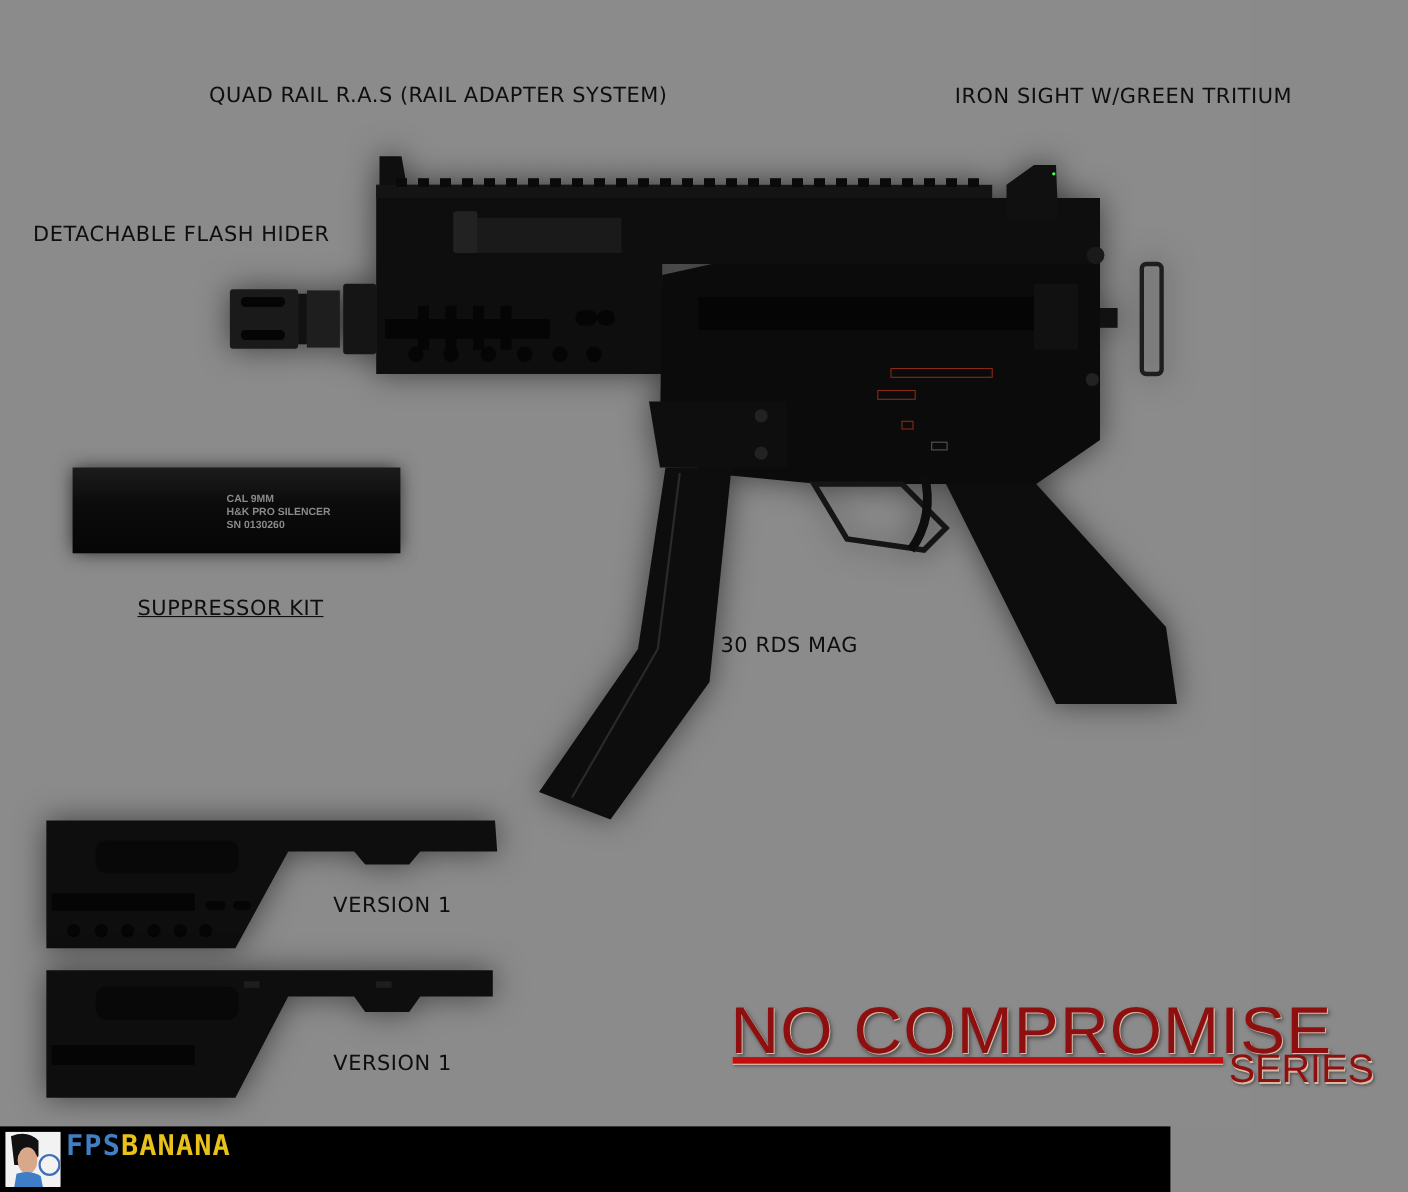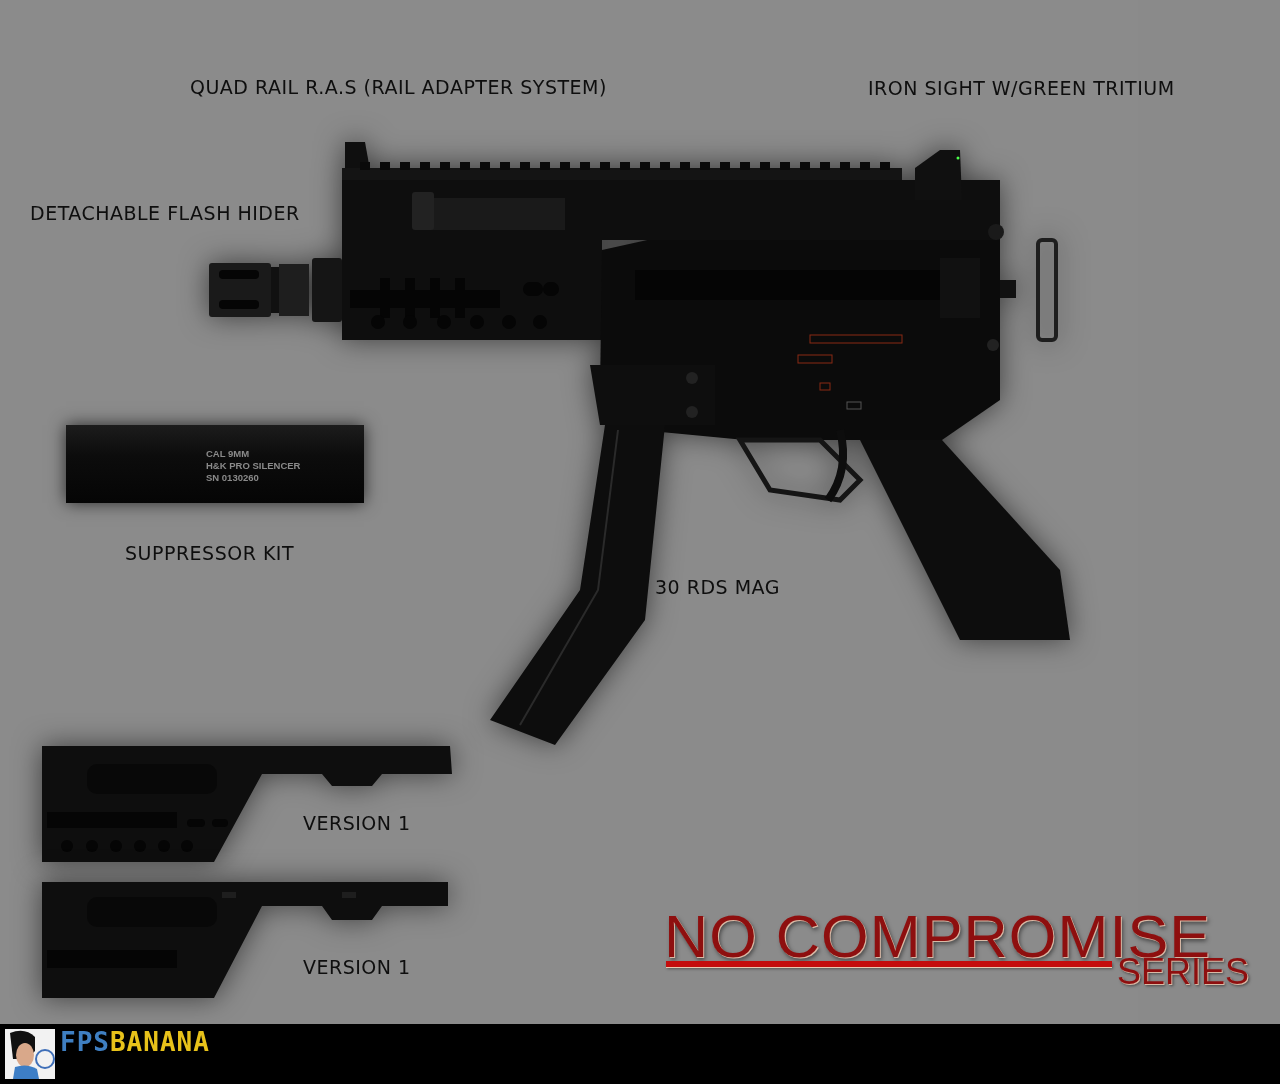--- a/index.html
+++ b/index.html
@@ -8,35 +8,35 @@
   .label { position:absolute; color:#0e0e0e; font-family:"DejaVu Sans", sans-serif; font-size:19px; letter-spacing:0.5px; white-space:nowrap; }
   .part { position:absolute; }
   svg { display:block; }
   .shadow { filter: drop-shadow(0 0 14px rgba(0,0,0,0.55)); }
   .suppressor { position:absolute; left:66px; top:425px; width:298px; height:78px; background:linear-gradient(#1c1c1c,#0c0c0c 40%,#050505); box-shadow:0 0 16px rgba(0,0,0,0.7); }
   .suppressor .engrave { position:absolute; left:140px; top:23px; color:#8a8a8a; font-family:"Liberation Sans", sans-serif; font-size:9.5px; line-height:12px; font-weight:bold; }
   .brand { position:absolute; left:662px; top:900px; width:580px; height:100px;text-align:right; }
   .brand .title { position:absolute; left:2px; top:2px; font-family:"Liberation Sans", sans-serif; font-size:60px; color:#8e0f0f; letter-spacing:1px; text-shadow:1px 1px 0 #d9b9a5, 2px 3px 4px rgba(0,0,0,0.5); white-space:nowrap; transform:scaleX(1.02); transform-origin:left; }
   .brand .underline { position:absolute; left:4px; top:61px; width:446px; height:6px; background:#c40d0d; box-shadow:0 1px 0 #e8c8b0, 1px 2px 3px rgba(0,0,0,0.4); }
   .brand .series { position:absolute; left:455px; top:51px; font-family:"Liberation Sans", sans-serif; font-size:36px; color:#8e0f0f; text-shadow:1px 1px 0 #d9b9a5, 2px 2px 3px rgba(0,0,0,0.5); white-space:nowrap; }
-  .footer { position:absolute; left:0; top:1024px; width:1280px; height:60px; background:#000; }
+  .footer { position:absolute; left:0; top:1024px; width:1064px; height:60px; background:#000; }
   .avatar { position:absolute; left:5px; top:5px; width:50px; height:50px; background:#f4f4f4; overflow:hidden; }
   .logo { position:absolute; left:60px; top:3px; font-family:"DejaVu Sans Mono", monospace; font-size:26px; font-weight:bold; letter-spacing:1px; white-space:nowrap; }
   .logo .fps { color:#3f7fc2; }
   .logo .banana { color:#e8c21a; }
 </style>
 </head>
 <body>
 
 <div class="canvas">
 
   <div class="label" style="left:190px;top:76px;">QUAD RAIL R.A.S (RAIL ADAPTER SYSTEM)</div>
   <div class="label" style="left:868px;top:77px;">IRON SIGHT W/GREEN TRITIUM</div>
   <div class="label" style="left:30px;top:202px;">DETACHABLE FLASH HIDER</div>
-  <div class="label" style="left:125px;top:542px;">SUPPRESSOR KIT</div>
+  <div class="label" style="left:125px;top:542px;text-decoration:underline;">SUPPRESSOR KIT</div>
   <div class="label" style="left:655px;top:576px;">30 RDS MAG</div>
   <div class="label" style="left:303px;top:812px;text-align:center;">VERSION 1</div>
   <div class="label" style="left:303px;top:956px;">VERSION 1</div>
 
   <div class="part shadow" style="left:200px;top:140px;">
     <svg width="880" height="610" viewBox="0 0 880 610">
 
       <g>
         <rect x="9" y="123" width="62" height="54" rx="3" fill="#1a1a1a"></rect>
         <rect x="19" y="130" width="40" height="9" rx="4" fill="#050505"></rect>

